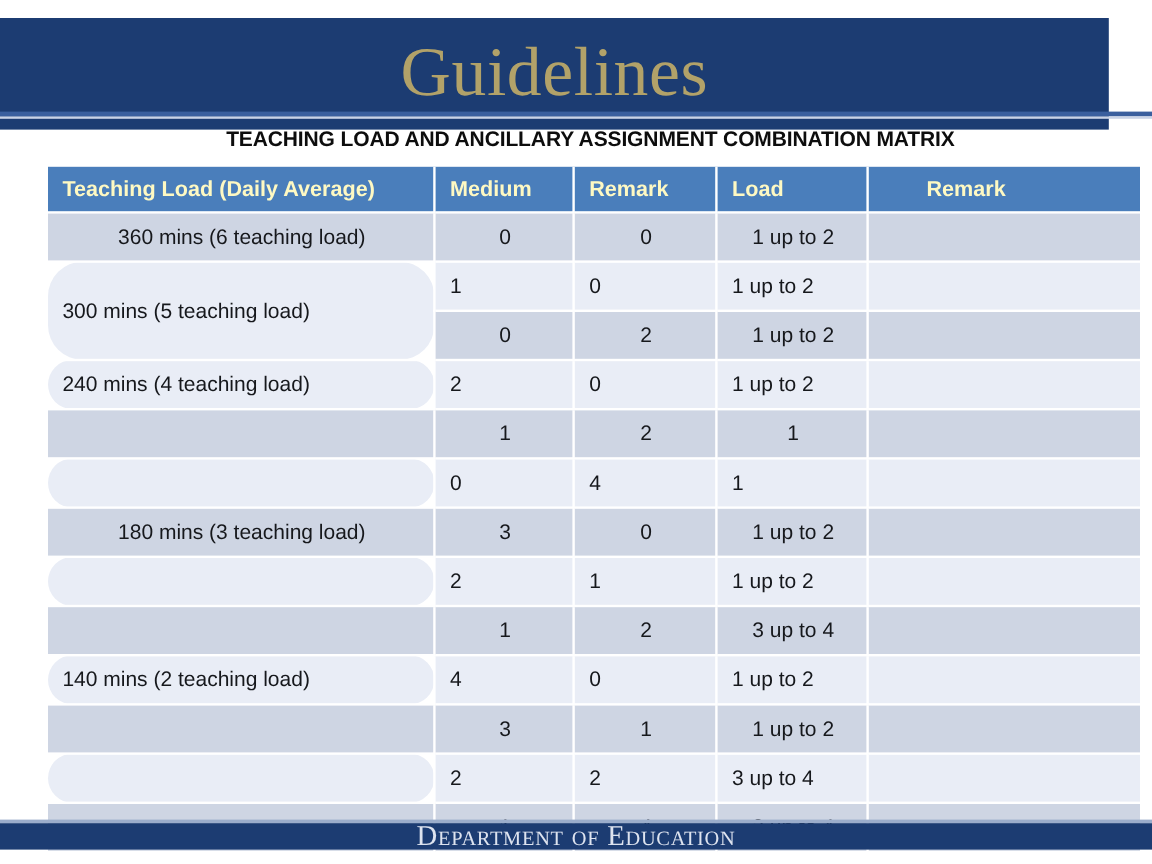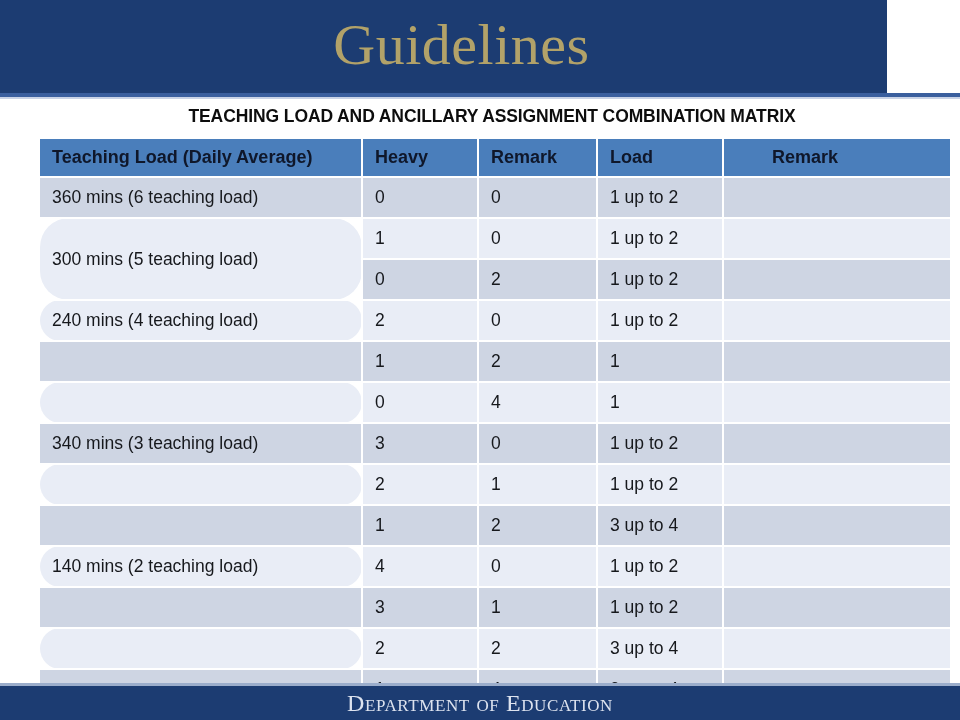--- a/index.html
+++ b/index.html
@@ -12,28 +12,27 @@
     height: 720px;
     background: #ffffff;
     font-family: "Liberation Sans", sans-serif;
     overflow: hidden;
     position: relative;
   }
 
   
   .title-band {
     position: absolute;
-    left: 0; top: 0;
-    width: 851px;
+    left: 0; top: 15px;
+    width: 924px;
     height: 93px;
     background: #1c3c72;
     display: flex;
     align-items: center;
     justify-content: center;
-    padding-left: 36px;
   }
   .title-band .title-text {
     font-family: "Liberation Serif", serif;
     font-size: 58px;
     line-height: 1;
     color: #b2a269;
     letter-spacing: 0.5px;
     padding-bottom: 4px;
   }
   .title-rule {
@@ -79,21 +78,21 @@
     color: #16181c;
   }
   table.matrix col.c-load   { width: 322px; }
   table.matrix col.c-heavy  { width: 116px; }
   table.matrix col.c-medium { width: 119px; }
   table.matrix col.c-easy   { width: 126px; }
   table.matrix col.c-remark { width: 227px; }
 
   table.matrix thead th {
     background: #4a7ebb;
-    color: #0f172a;
+    color: #fef9c3;
     font-size: 18px;
     font-weight: bold;
     text-align: left;
     padding: 7px 10px 8px 12px;
     height: 22px;
     border-right: 2px solid #ffffff;
     border-bottom: 2px solid #ffffff;
     vertical-align: middle;
     white-space: nowrap;
   }
@@ -104,35 +103,35 @@
     height: 27px;
     vertical-align: middle;
     border-right: 2px solid #ffffff;
     border-bottom: 2px solid #ffffff;
     white-space: nowrap;
     font-size: 17.5px;
   }
   table.matrix td:last-child { border-right: none; }
 
   
-  tr.band-dark  td { background: #ced5e3; }
+  tr.band-dark  td { background: #ced5e3; text-align: center; }
   tr.band-light td { background: #e9edf6; }
 
   
   td.load-cell.dark  { background: #ced5e3; }
   td.load-cell.light { background: #e9edf6; border-radius: 29px; }
   td.load-cell { vertical-align: bottom; padding-bottom: 7px; }
   td.load-cell.mid { vertical-align: middle; padding-bottom: 6px; }
 
   
   .footer-band {
     position: absolute;
     left: 0; top: 686px;
     width: 960px;
-    height: 34px;
+    height: 22px;
     background: #1c3c72;
     display: flex;
     align-items: center;
     justify-content: center;
   }
   .footer-band .footer-text {
     font-family: "Liberation Serif", serif;
     font-variant: small-caps;
     font-size: 24px;
     color: #dde3ef;
@@ -162,21 +161,21 @@
     <colgroup>
       <col class="c-load">
         <col class="c-heavy">
         <col class="c-medium">
         <col class="c-easy">
         <col class="c-remark">
     </colgroup>
     <thead>
       <tr>
         <th>Teaching Load (Daily Average)</th>
-        <th>Heavy</th>
+        <th>Medium</th>
         <th>Remark</th>
         <th>Load</th>
         <th>Remark</th>
       </tr>
     </thead>
     <tbody>
 
       <tr class="band-dark">
         <td class="load-cell dark mid">360 mins    (6 teaching load)</td>
         <td>0</td>
@@ -217,21 +216,21 @@
 
       <tr class="band-light">
         <td class="load-cell light mid"></td>
         <td>0</td>
         <td>4</td>
         <td>1</td>
         <td></td>
       </tr>
 
       <tr class="band-dark">
-        <td class="load-cell dark mid">340 mins (3 teaching load)</td>
+        <td class="load-cell dark mid">180 mins (3 teaching load)</td>
         <td>3</td>
         <td>0</td>
         <td>1 up to 2</td>
         <td></td>
       </tr>
 
       <tr class="band-light">
         <td class="load-cell light mid"></td>
         <td>2</td>
         <td>1</td>

